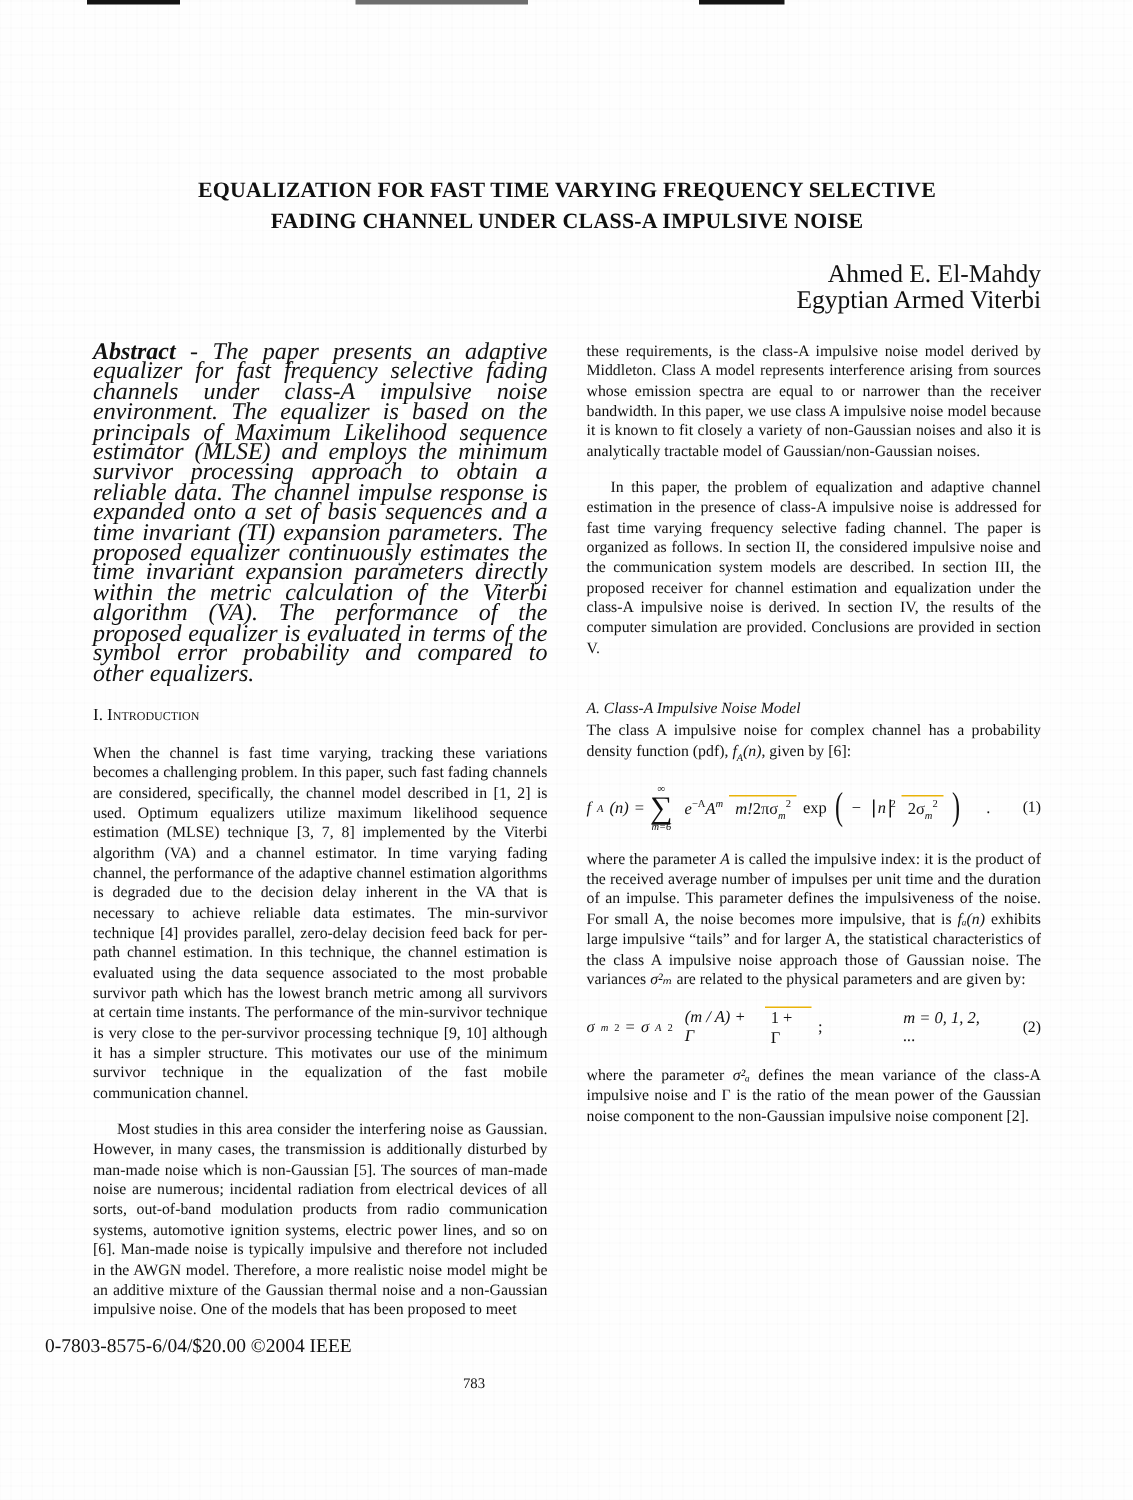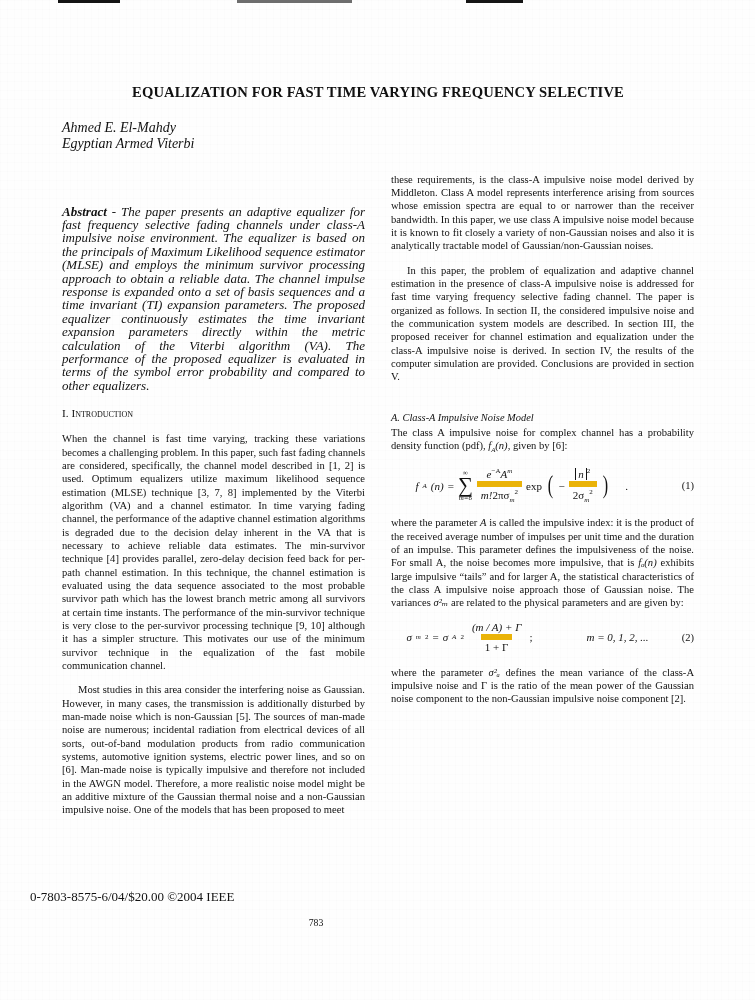--- a/index.html
+++ b/index.html
@@ -39,32 +39,31 @@
   .content {
     position: absolute;
     left: 62px;
     top: 0;
     width: 632px;
     height: 1000px;
   }
 
   .title {
     margin: 0;
-    padding-top: 82px;
+    padding-top: 117px;
     text-align: center;
     font-size: 14.6px;
     font-weight: bold;
     line-height: 20.5px;
     letter-spacing: .15px;
   }
   .author-block {
-    text-align: left;
+    text-align: right;
     margin-top: 17px;
-    font-style: italic;
-    font-size: 14px;
+    font-size: 17px;
     line-height: 16.5px;
   }
 
   .columns {
     display: flex;
     gap: 26px;
     margin-top: 20px;
   }
   .col {
     width: 303px;
@@ -75,24 +74,23 @@
     font-size: 10.55px;
     line-height: 13.35px;
     text-align: justify;
     text-justify: inter-word;
   }
   p.indent { text-indent: 16px; }
   p.gap { margin-top: 11px; }
 
   .abstract {
     font-style: italic;
-    font-size: 13px;
+    font-size: 16px;
     line-height: 13.4px;
     text-align: justify;
-    margin-top: 32px;
   }
   .abstract b { font-weight: bold; font-style: italic; }
 
   .sec-head {
     text-align: left;
     font-size: 11.3px;
     font-variant: small-caps;
     margin: 14px 0 11px 0;
     line-height: 15px;
   }
@@ -129,27 +127,27 @@
     display: inline-flex;
     flex-direction: column;
     align-items: center;
     line-height: 1;
     font-size: 10px;
   }
   .sum .big { font-size: 21px; line-height: .85; }
   .sum .lim { font-size: 7px; font-style: italic; }
   .frac {
     display: inline-flex;
-    flex-direction: column;
+    flex-direction: row;
     align-items: center;
     vertical-align: middle;
     line-height: 1.18;
   }
   .frac .num { padding: 0 4px; }
-  .frac .den { border-top: 6px solid #eab308; padding: 1px 4px 0 4px; }
+  .frac .den { border-top: 1px solid #eab308; padding: 1px 4px 0 4px; }
   sup { font-size: .64em; vertical-align: super; }
   sub { font-size: .64em; vertical-align: sub; }
   .paren {
     font-size: 26px;
     line-height: .8;
     font-weight: 300;
     transform: scaleX(.62);
     display: inline-block;
   }
   .abs-bar {
@@ -180,20 +178,21 @@
 
   <div class="scan-noise"></div>
   <div class="scan-mark m1" style="left:58px;width:62px;"></div>
   <div class="scan-mark m2" style="left:237px;width:115px;"></div>
   <div class="scan-mark m3" style="left:466px;width:57px;"></div>
 
   <div class="content">
 
     <h1 class="title">
       <span>EQUALIZATION FOR FAST TIME VARYING FREQUENCY SELECTIVE</span><br>
+      <span>FADING CHANNEL UNDER CLASS-A IMPULSIVE NOISE</span>
     </h1>
 
     <div class="author-block">
       <div>Ahmed E. El-Mahdy</div>
       <div>Egyptian Armed Viterbi</div>
     </div>
 
     <div class="columns">
 
       <div class="col">

